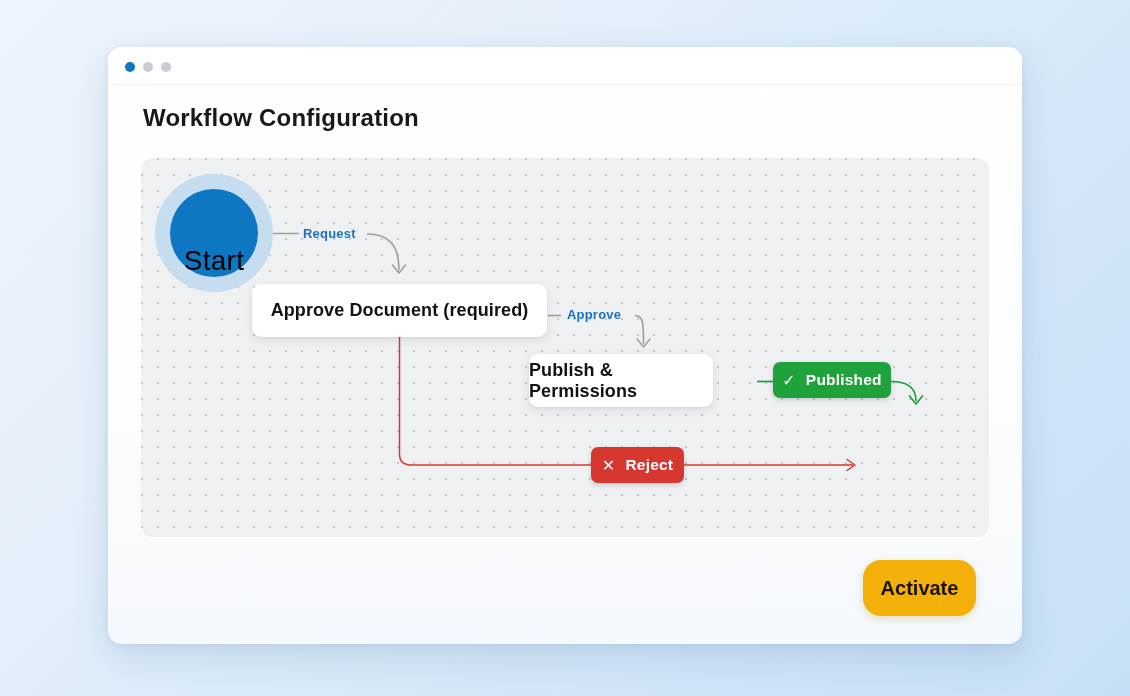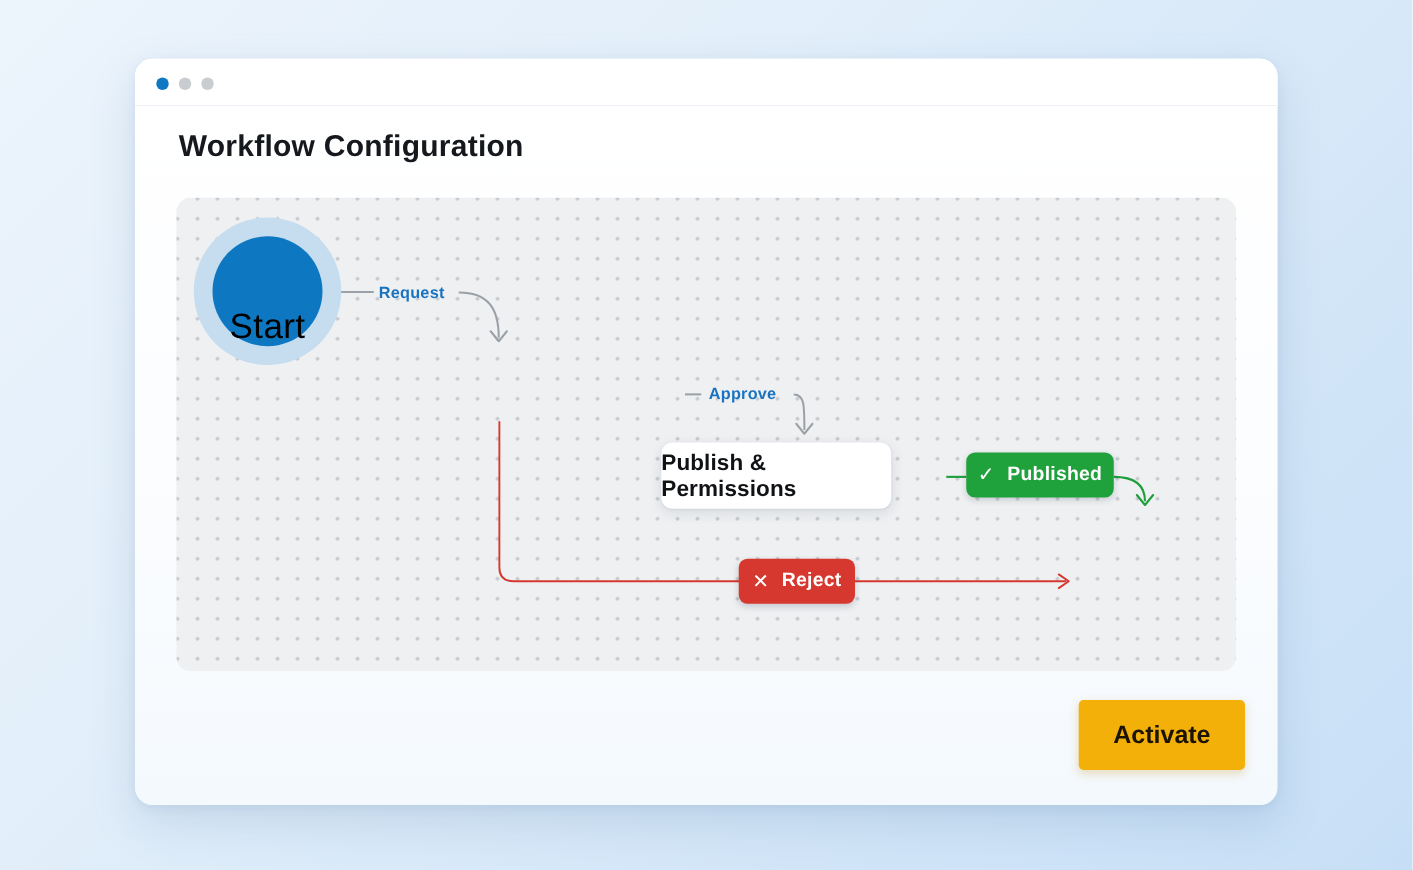--- a/index.html
+++ b/index.html
@@ -72,22 +72,22 @@
     position:absolute; border-radius:7px; color:#ffffff;
     display:flex; align-items:center; justify-content:center; gap:10px;
     font-size:15.5px; font-weight:600; letter-spacing:0.2px;
     box-shadow: 0 2px 5px rgba(30,40,60,0.18);
   }
   .badge .glyph { font-size:16px; font-weight:700; }
   .badge.published { left:632px; top:204px; width:118px; height:36px; background:#1fa23c; }
   .badge.reject    { left:450px; top:289px; width:93px;  height:36px; background:#d6372e; }
 
   .activate-btn {
-    position:absolute; left:755px; top:513px; width:133px; height:56px;
-    background:#f3b008; border:none; border-radius:4px; cursor:pointer;
+    position:absolute; left:755px; top:513px; width:113px; height:56px;
+    background:#f3b008; border:none; border-radius:18px; cursor:pointer;
     font-family: inherit; font-size:20px; font-weight:700; color:#1a1306;
     box-shadow: 0 3px 8px rgba(190,130,0,0.25);
   }
 </style>
 </head>
 <body>
 
 <div class="card">
 
   <div class="titlebar">
@@ -119,20 +119,23 @@
     </svg>
 
     <div class="halo start">
       <div class="node-circle">
         <span>Start</span>
       </div>
     </div>
 
     <div class="edge-label request">Request</div>
 
+    <div class="node-box approve">
+      <span>Approve Document (required)</span>
+    </div>
 
     <div class="edge-label approved">Approve</div>
 
     <div class="node-box publish">
       <span>Publish &amp; Permissions</span>
     </div>
 
     <div class="badge published">
       <span class="glyph">✓</span>
       <span>Published</span>

